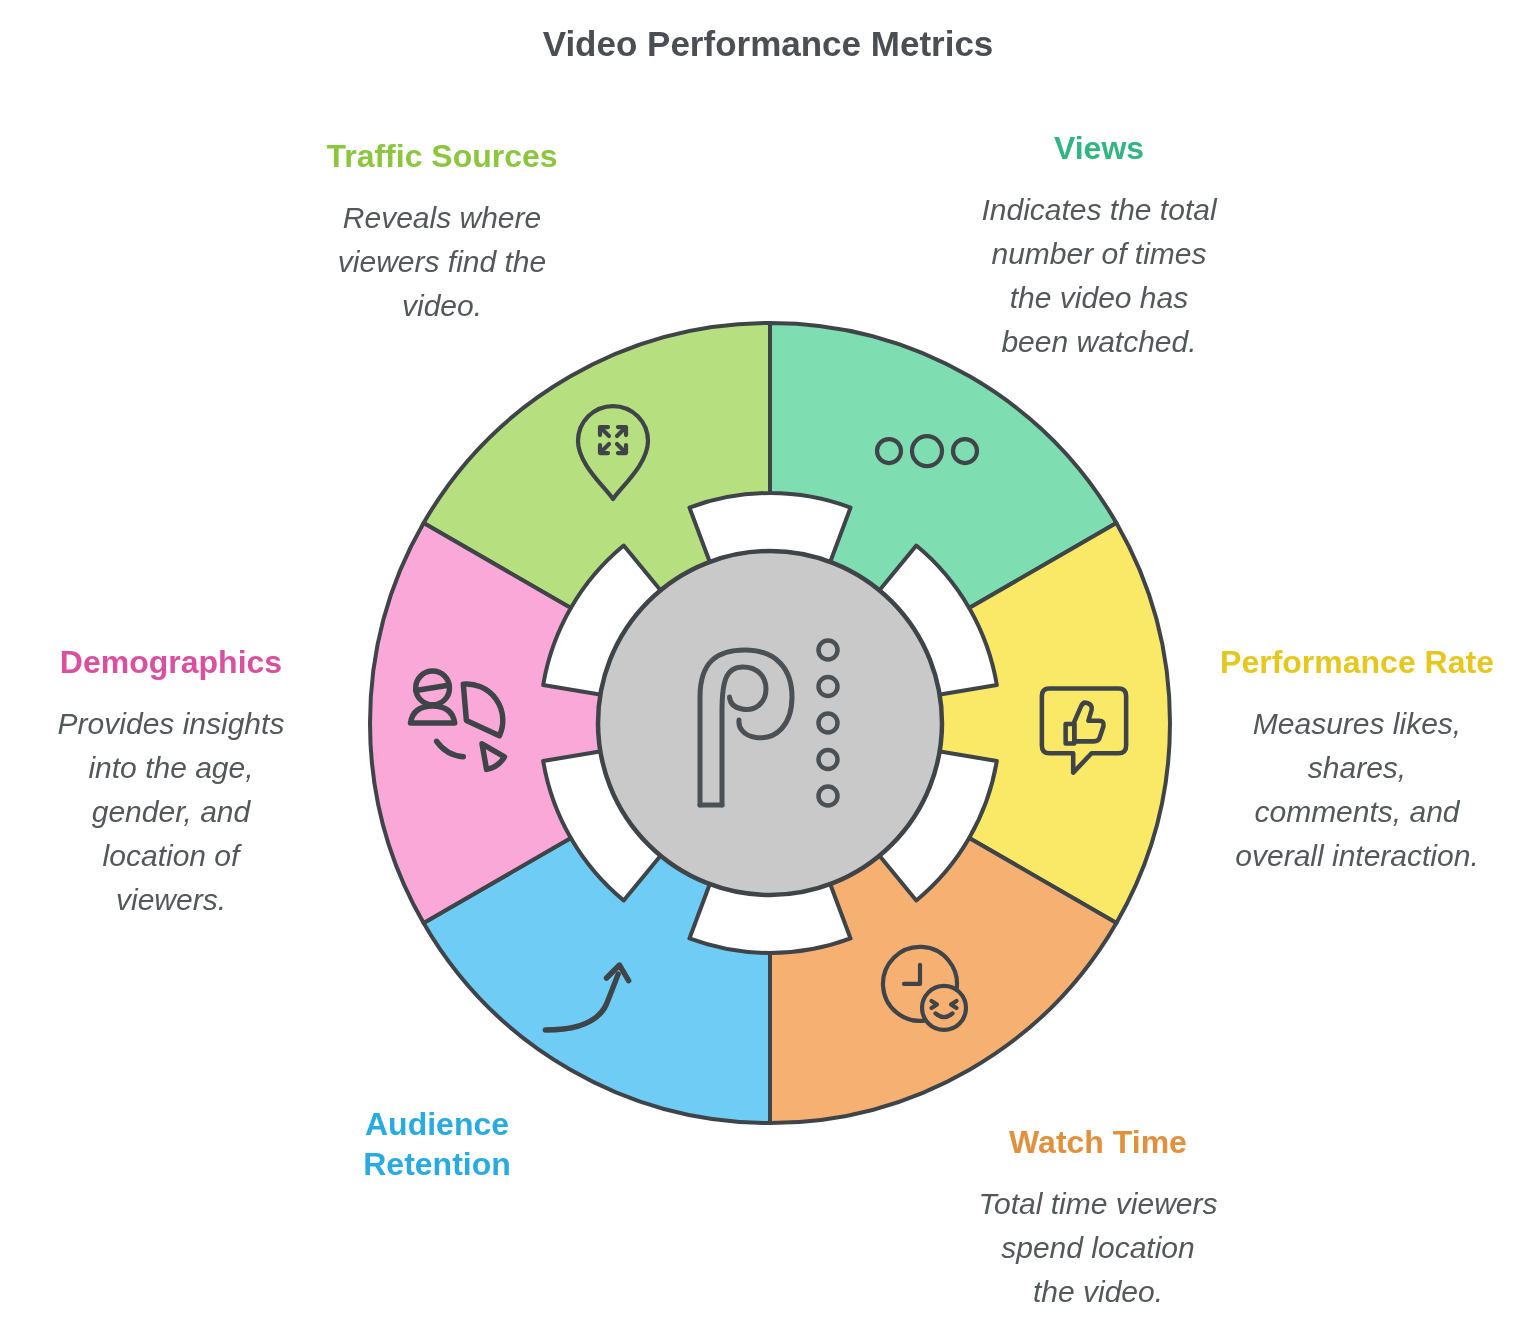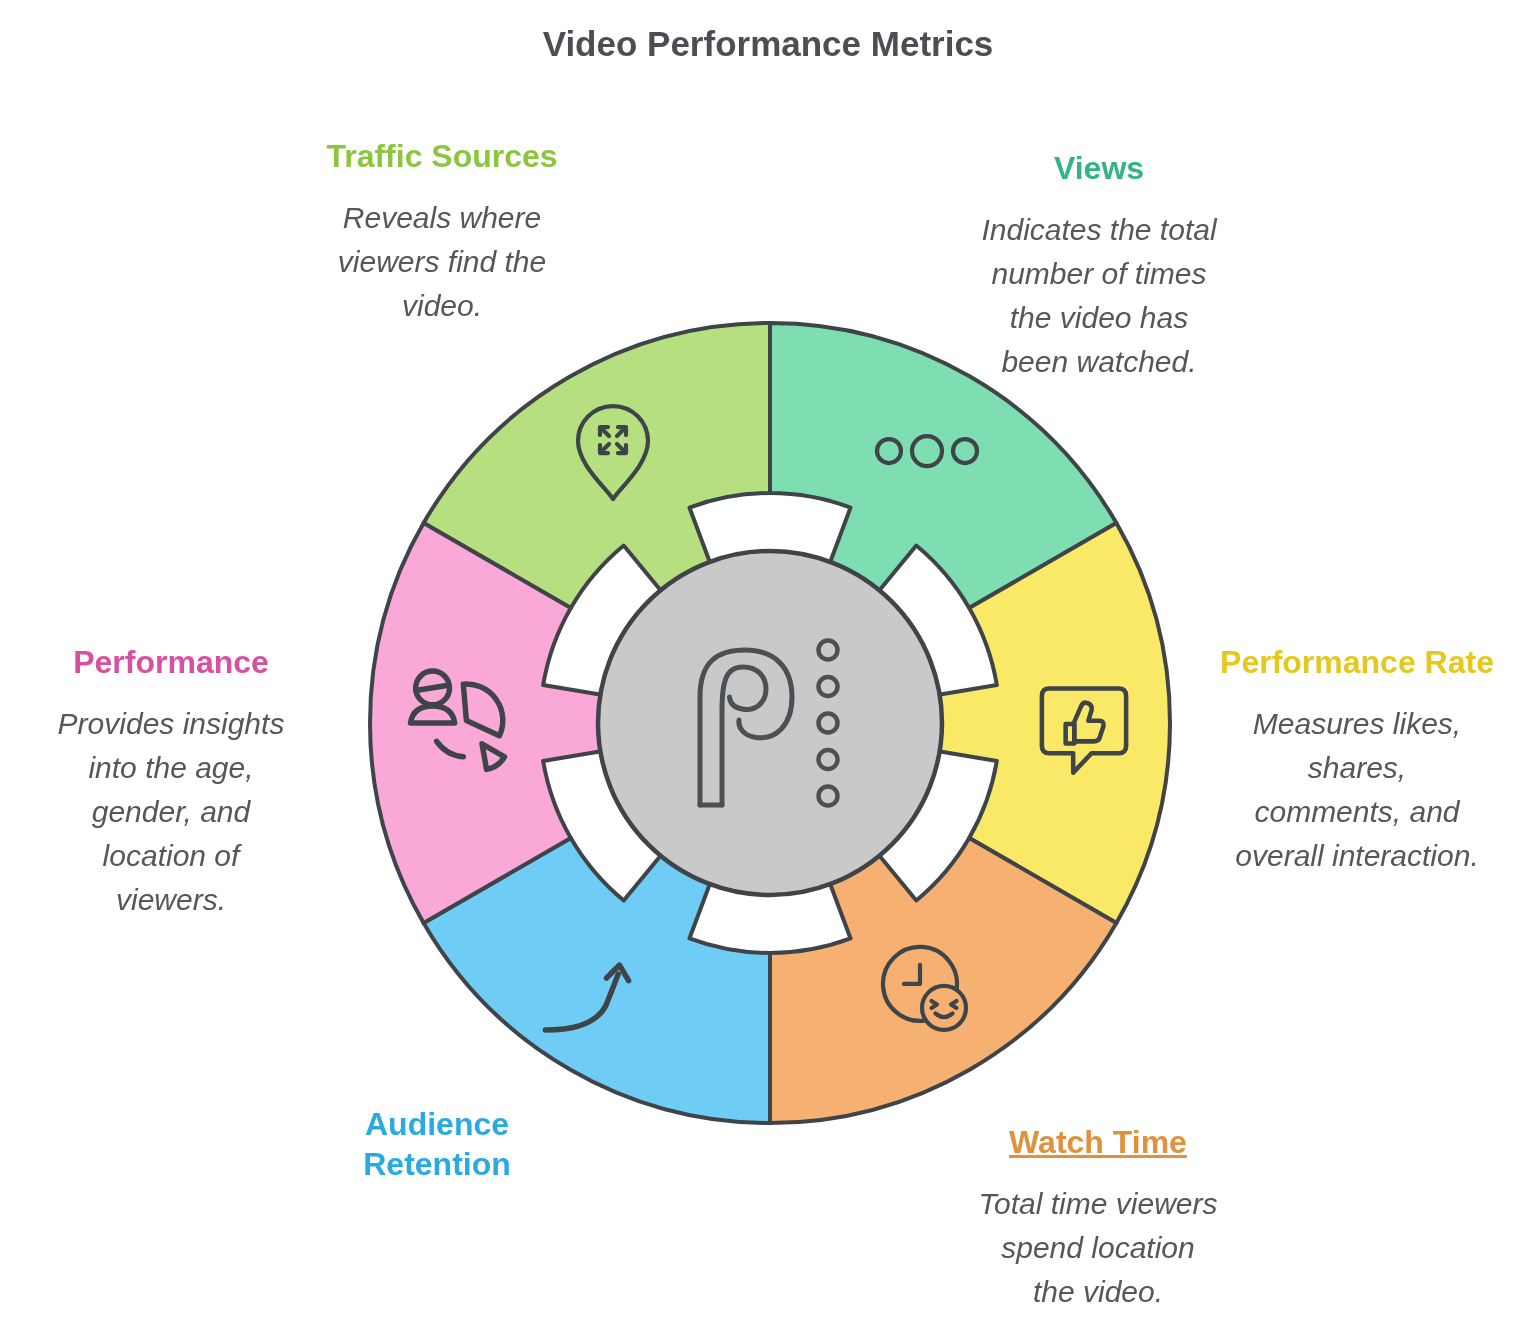--- a/index.html
+++ b/index.html
@@ -4,21 +4,21 @@
 <style>
   html,body{margin:0;padding:0;background:#fff;}
   .canvas{position:relative;width:1536px;height:1333px;background:var(--bg,#fff);
           font-family:"Liberation Sans",sans-serif;overflow:hidden;}
   .page-title{position:absolute;top:24px;left:0;width:100%;text-align:center;
           font-size:35px;font-weight:bold;color:var(--title,#4b4f54);}
   .label-block{position:absolute;text-align:center;}
   .seg-heading{font-size:32px;font-weight:bold;line-height:40px;margin-bottom:20px;}
   .seg-desc{font-size:30px;color:var(--text,#54585a);line-height:44px;white-space:pre-line;font-style:italic;}
   .blk-traffic{left:282px;top:136px;width:320px;}
-  .blk-views{left:939px;top:148px;width:320px;}
+  .blk-views{left:939px;top:128px;width:320px;}
   .blk-engagement{left:1187px;top:642px;width:340px;}
   .blk-demographics{left:21px;top:642px;width:300px;}
   .blk-watch{left:928px;top:1122px;width:340px;}
   .blk-audience{left:307px;top:1104px;width:260px;}
   .wheel{position:absolute;left:360px;top:313px;}
   #segments path{stroke:var(--outline,#3f4449);stroke-width:4;stroke-linejoin:round;}
   .ic{stroke:var(--outline,#3f4449);stroke-width:4.2;fill:none;
       stroke-linecap:round;stroke-linejoin:round;}
   .logo-stroke{stroke:#4b5055;fill:none;stroke-linecap:round;}
 </style>
@@ -146,32 +146,32 @@
 
   <div class="label-block blk-engagement">
     <div class="seg-heading" style="color: rgb(229, 200, 31);">Performance Rate</div>
     <div class="seg-desc">Measures likes,
 shares,
 comments, and
 overall interaction.</div>
   </div>
 
   <div class="label-block blk-watch">
-    <div class="seg-heading" style="color: rgb(224, 145, 62); text-decoration: underline;">Watch Time</div>
+    <div class="seg-heading" style="color: rgb(224, 145, 62);">Watch Time</div>
     <div class="seg-desc">Total time viewers
 spend location
 the video.</div>
   </div>
 
   <div class="label-block blk-audience">
     <div class="seg-heading" style="color: rgb(41, 171, 226);">Audience Retention</div>
   </div>
 
   <div class="label-block blk-demographics">
-    <div class="seg-heading" style="color: rgb(216, 80, 159);">Performance</div>
+    <div class="seg-heading" style="color: rgb(216, 80, 159);">Demographics</div>
     <div class="seg-desc">Provides insights
 into the age,
 gender, and
 location of
 viewers.</div>
   </div>
 
 </div>
 
 </body></html>

